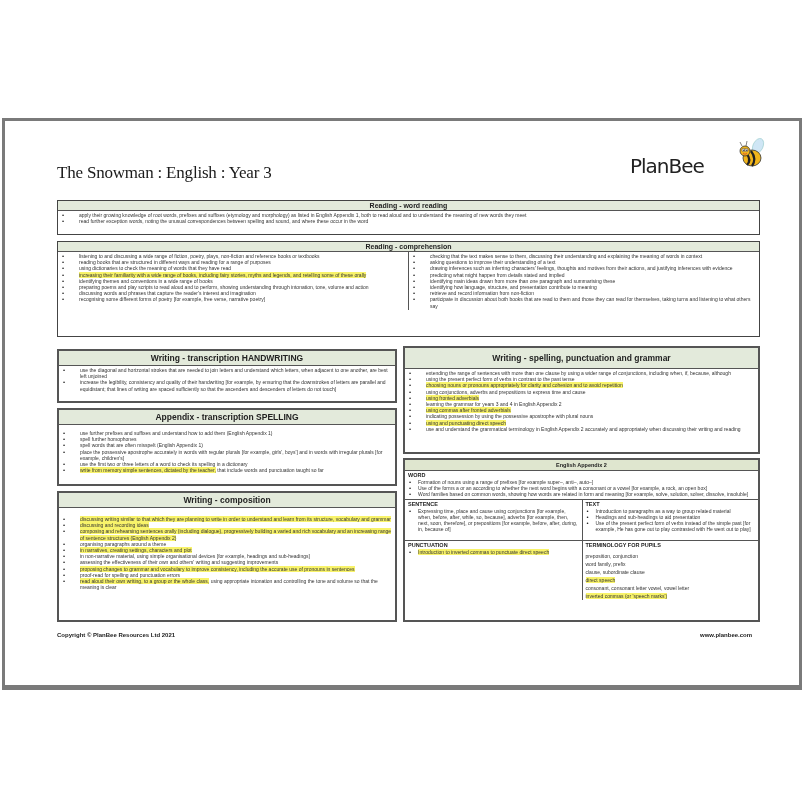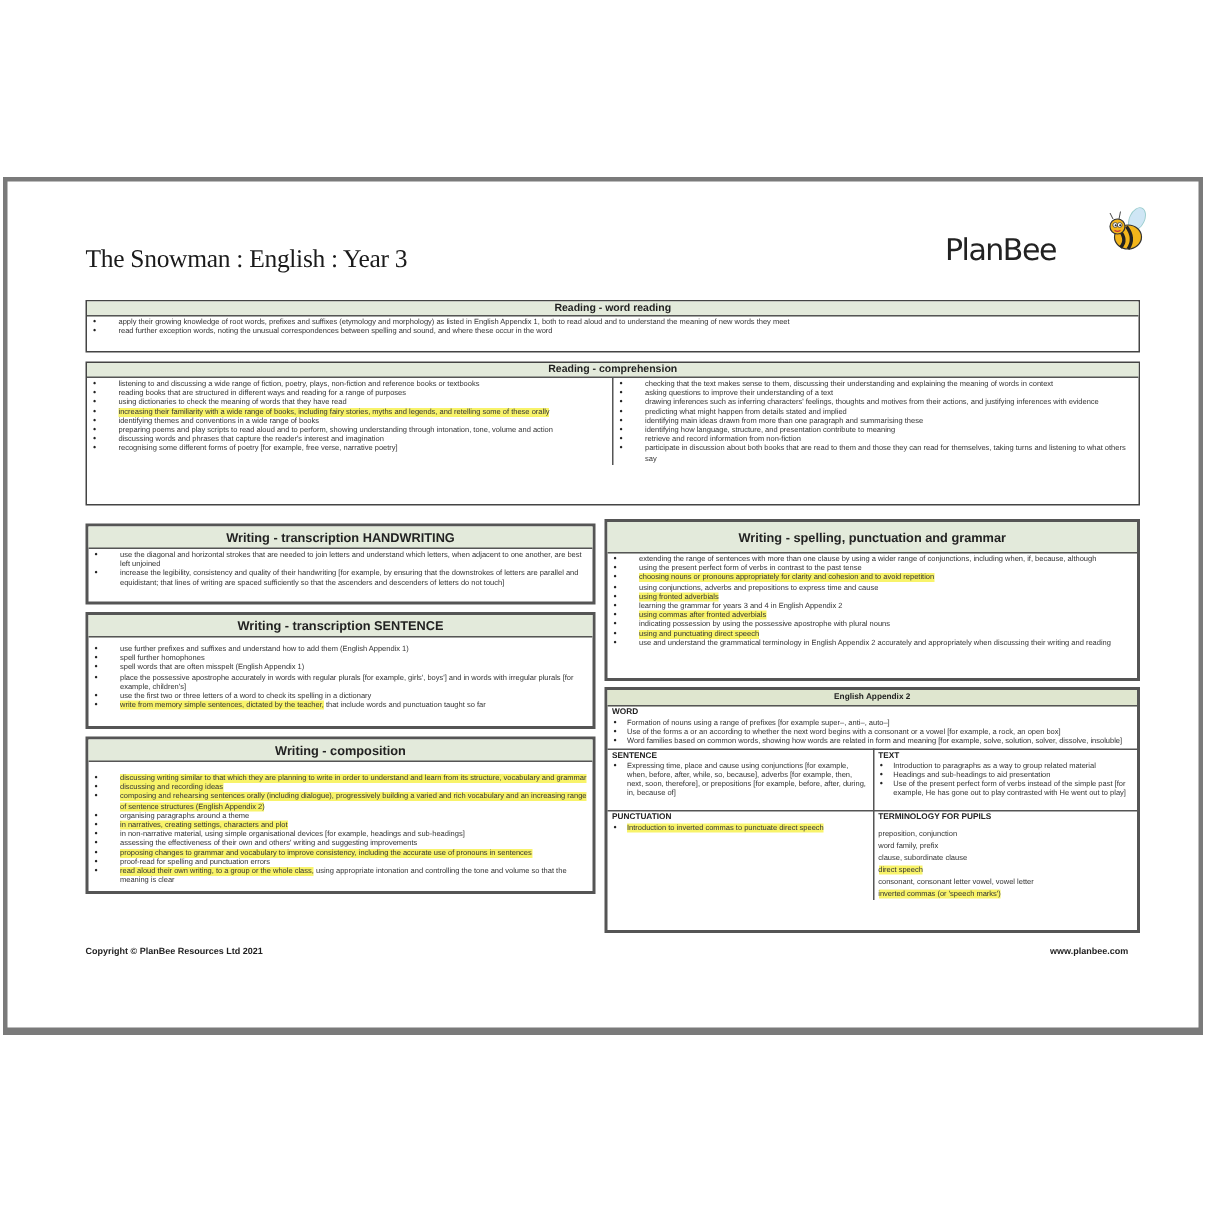--- a/index.html
+++ b/index.html
@@ -110,32 +110,32 @@
 
 <div class="box thick" style="left:57px; top:349px; width:340px; height:54px;">
   <div class="hdr big">Writing - transcription HANDWRITING</div>
   <ul>
     <li><span>use the diagonal and horizontal strokes that are needed to join letters and understand which letters, when adjacent to one another, are best left unjoined</span></li>
     <li><span>increase the legibility, consistency and quality of their handwriting [for example, by ensuring that the downstrokes of letters are parallel and equidistant; that lines of writing are spaced sufficiently so that the ascenders and descenders of letters do not touch]</span></li>
   </ul>
 </div>
 
 <div class="box thick" style="left:57px; top:408px; width:340px; height:78px;">
-  <div class="hdr big">Writing - transcription SENTENCE</div>
+  <div class="hdr big">Appendix - transcription SPELLING</div>
   <ul style="padding-top:5px;">
     <li><span>use further prefixes and suffixes and understand how to add them (English Appendix 1)</span></li>
     <li><span>spell further homophones</span></li>
     <li><span>spell words that are often misspelt (English Appendix 1)</span></li>
     <li><span>place the possessive apostrophe accurately in words with regular plurals [for example, girls', boys'] and in words with irregular plurals [for example, children's]</span></li>
     <li><span>use the first two or three letters of a word to check its spelling in a dictionary</span></li>
     <li><span class="hl">write from memory simple sentences, dictated by the teacher,</span><span> that include words and punctuation taught so far</span></li>
   </ul>
 </div>
 
-<div class="box thick" style="left:57px; top:491px; width:340px; height:105px;">
+<div class="box thick" style="left:57px; top:491px; width:340px; height:131px;">
   <div class="hdr big">Writing - composition</div>
   <ul style="padding-top:8px;">
     <li><span class="hl">discussing writing similar to that which they are planning to write in order to understand and learn from its structure, vocabulary and grammar</span></li>
     <li><span class="hl">discussing and recording ideas</span></li>
     <li><span class="hl">composing and rehearsing sentences orally (including dialogue), progressively building a varied and rich vocabulary and an increasing range of sentence structures (English Appendix 2)</span></li>
     <li><span>organising paragraphs around a theme</span></li>
     <li><span class="hl">in narratives, creating settings, characters and plot</span></li>
     <li><span>in non-narrative material, using simple organisational devices [for example, headings and sub-headings]</span></li>
     <li><span>assessing the effectiveness of their own and others' writing and suggesting improvements</span></li>
     <li><span class="hl">proposing changes to grammar and vocabulary to improve consistency, including the accurate use of pronouns in sentences</span></li>

